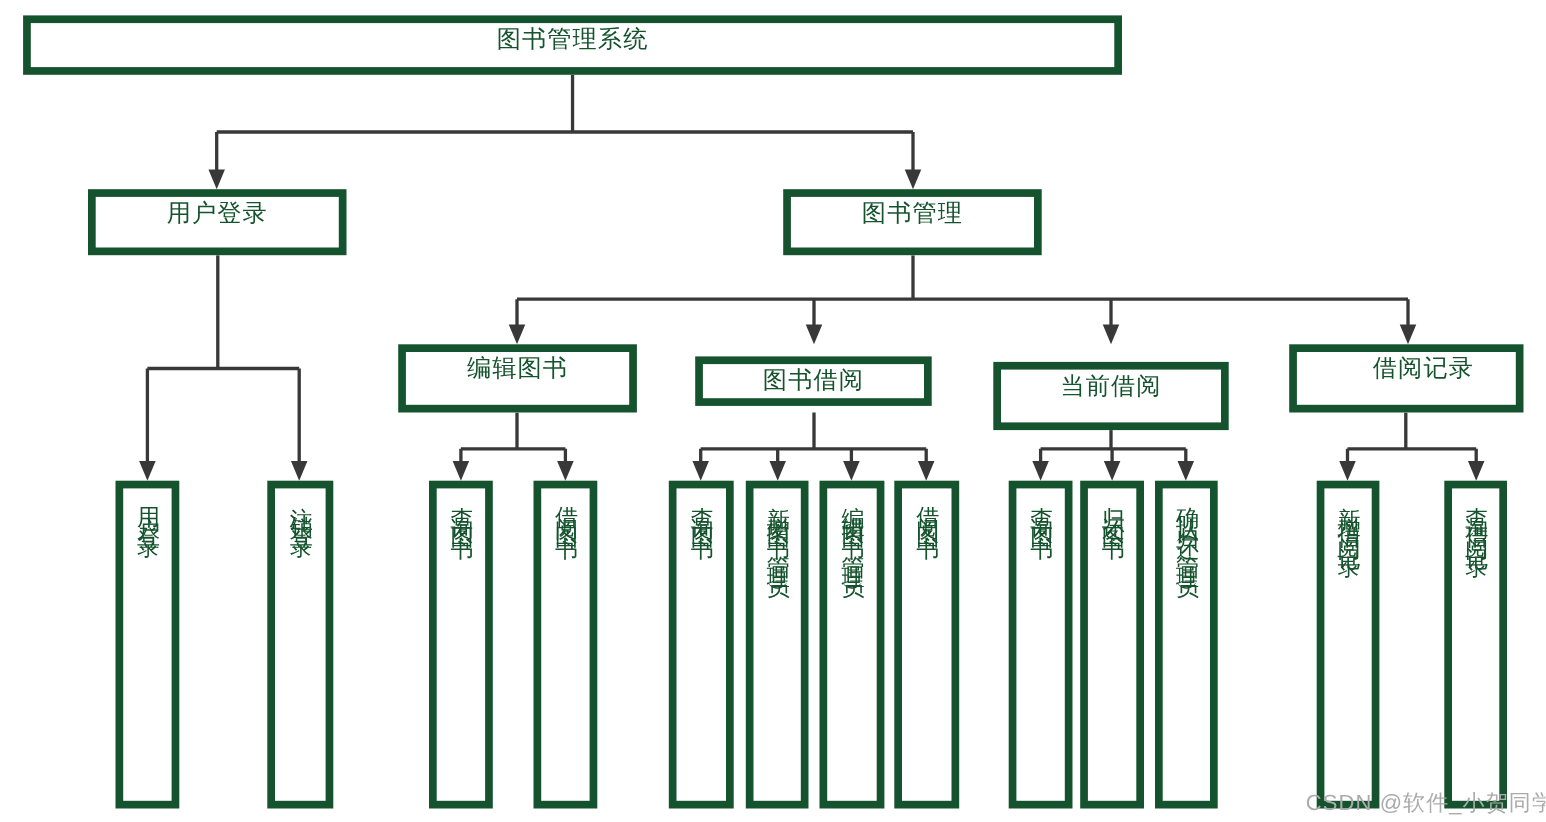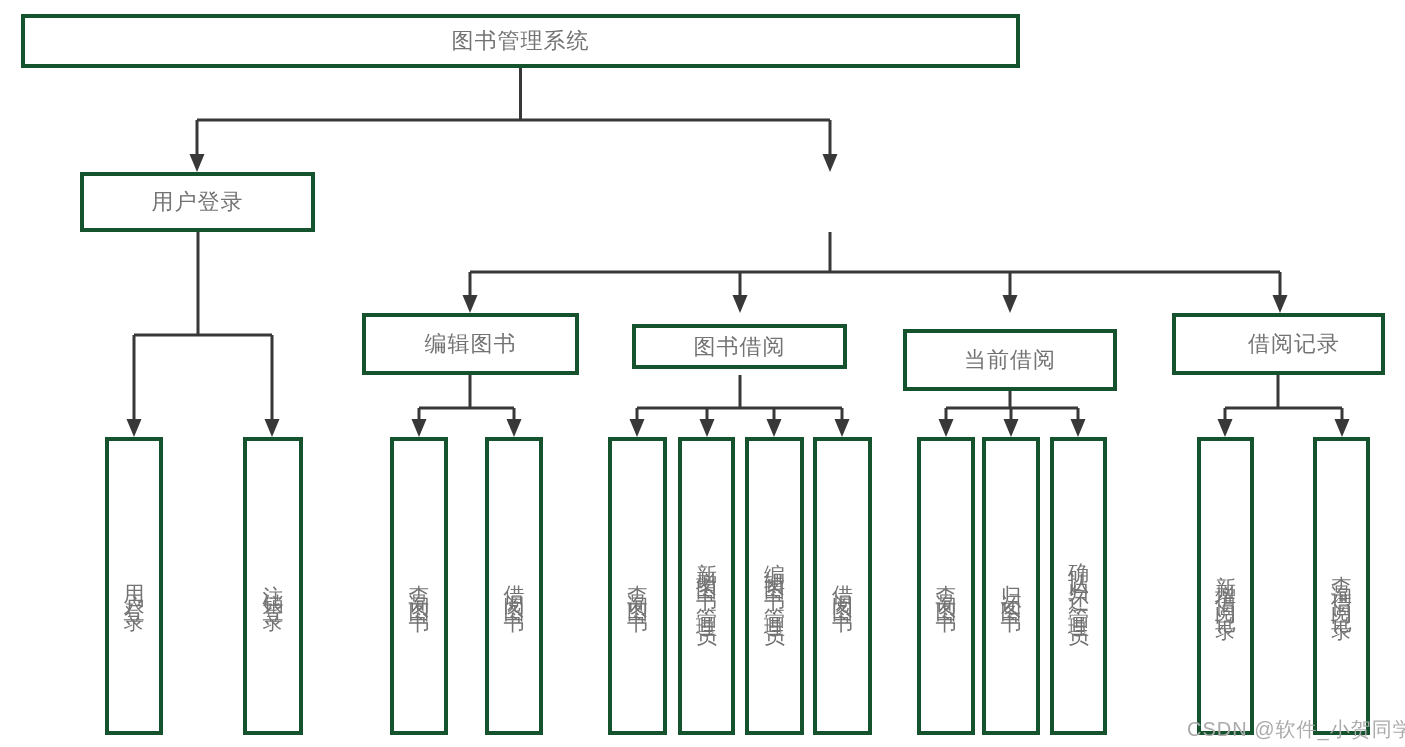--- a/index.html
+++ b/index.html
@@ -12,25 +12,25 @@
     overflow:hidden;
   }
   svg.connectors {
     position:absolute; left:0; top:0;
     width:1405px; height:747px;
     z-index:1;
   }
   .box {
     position:absolute;
     box-sizing:border-box;
-    border:4px solid #14532d;
+    border:7px solid #14532d;
     background:#ffffff;
-    display:flex; align-items:center; justify-content:center;
+    display:flex; justify-content:center;
     font-size:22px;
-    color:#737373;
+    color:#14532d;
     z-index:2;
     letter-spacing:1px;
   }
   .vbox span {
     writing-mode:vertical-rl;
     text-orientation:mixed;
     letter-spacing:9px;
     font-size:21px;
   }
   .watermark {
@@ -88,20 +88,23 @@
     </g>
   </svg>
 
   <div class="box" style="left:21px; top:14px; width:999px; height:54px;">
     <span>图书管理系统</span>
   </div>
 
   <div class="box" style="left:80px; top:172px; width:235px; height:60px;">
     <span>用户登录</span>
   </div>
+  <div class="box" style="left:712px; top:172px; width:235px; height:60px;">
+    <span>图书管理</span>
+  </div>
 
   <div class="box" style="left:362px; top:313px; width:217px; height:62px;">
     <span>编辑图书</span>
   </div>
   <div class="box" style="left:632px; top:324px; width:215px; height:45px;">
     <span>图书借阅</span>
   </div>
   <div class="box" style="left:903px; top:313px; width:214px; height:62px;margin-top:16px;">
     <span>当前借阅</span>
   </div>

